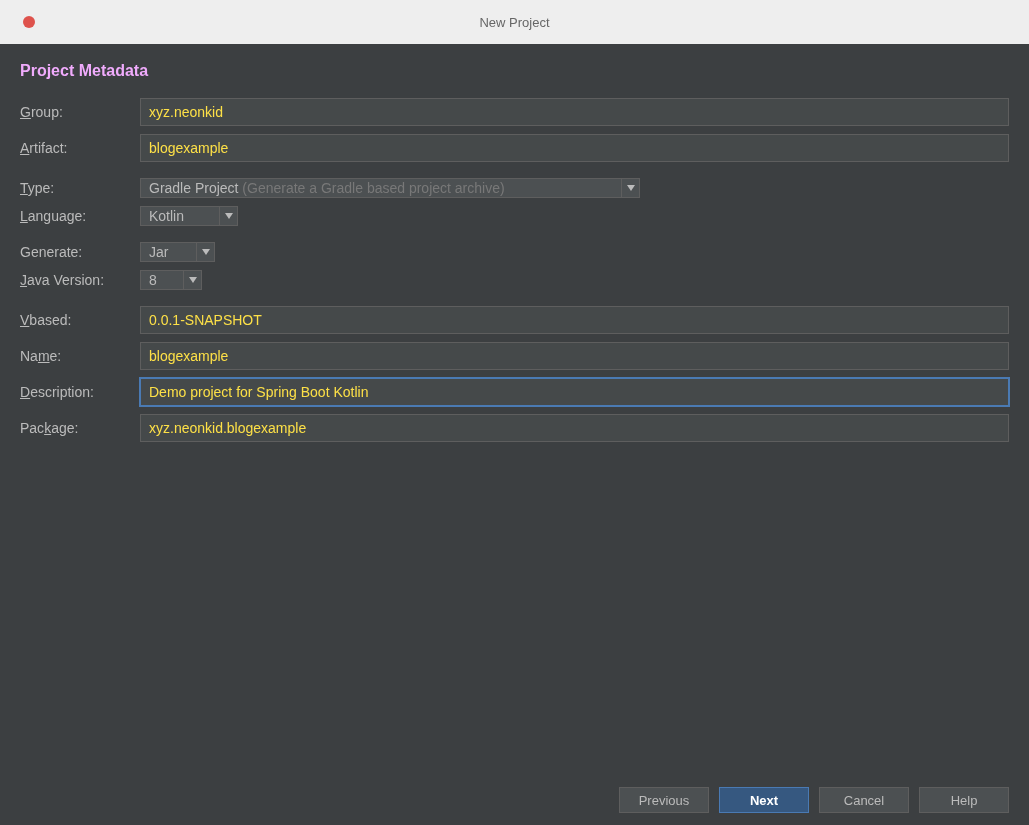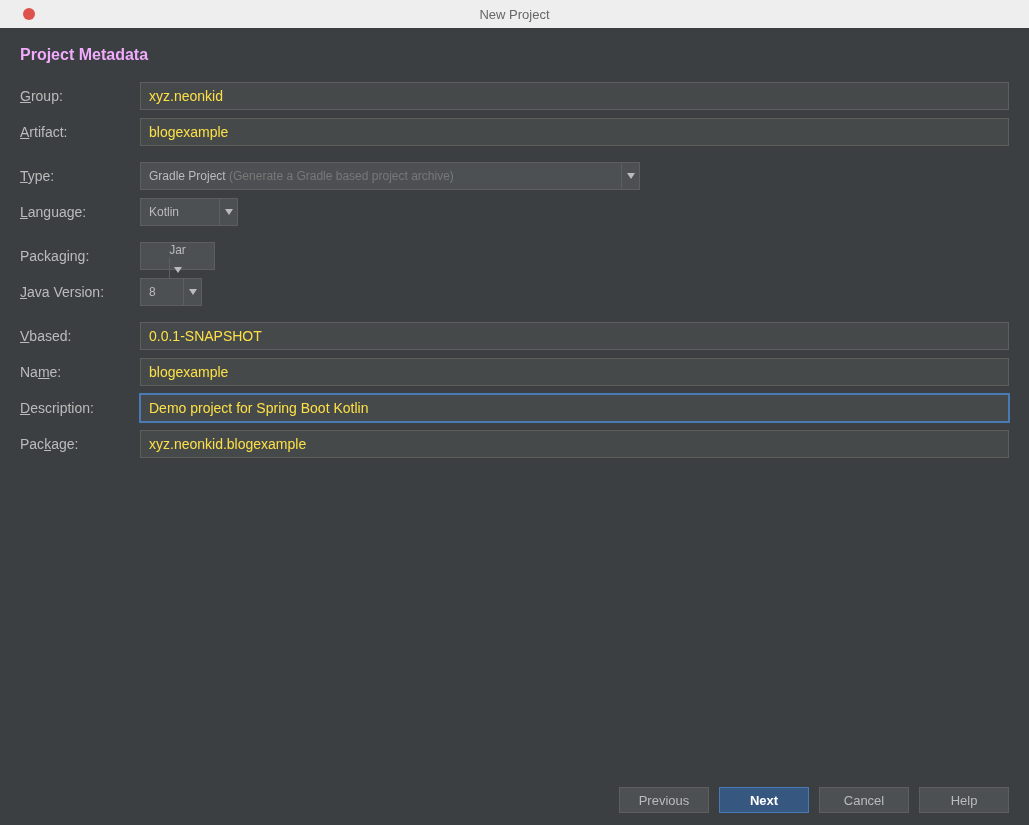--- a/index.html
+++ b/index.html
@@ -12,21 +12,21 @@
       font-family: -apple-system, BlinkMacSystemFont, "Segoe UI", sans-serif;
       background: #3c3f41;
       color: #bbbbbb;
       width: 1029px;
       height: 825px;
       overflow: hidden;
       font-size: 14px;
     }
     
     .titlebar {
-      height: 28px;
+      height: 44px;
       background: #eeeeee;
       display: flex;
       align-items: center;
       padding: 0 23px;
       position: relative;
     }
     
     .window-controls {
       display: flex;
       gap: 8px;
@@ -96,22 +96,22 @@
       box-shadow: 0 0 0 1px #4a7ab3;
     }
     
     .dropdown {
       background: #4c5052;
       border: 1px solid #5e5e5e;
       color: #bbbbbb;
       display: inline-flex;
       align-items: center;
       padding: 0;
-      height: 28px;
-      font-size: 12px;
+      height: 20px;
+      font-size: 14px;
     }
     
     .dropdown-text {
       padding: 0 8px;
       white-space: nowrap;
     }
     
     .dropdown-hint {
       color: #787878;
     }
@@ -213,22 +213,22 @@
         <svg viewBox="0 0 8 6">
             <path d="M0 0 L8 0 L4 6 Z" fill="#bbbbbb"></path>
           </svg>
       </span>
     </div>
   </div>
 
   <div class="spacer"></div>
 
   <div class="form-row">
-    <div class="form-label">Packaging:</div>
-    <div class="dropdown" style="width:75px;flex-direction:column;">
+    <div class="form-label">Generate:</div>
+    <div class="dropdown" style="width:75px;">
       <span class="dropdown-text">Jar</span>
       <span style="flex:1"></span>
       <span class="dropdown-arrow">
         <svg viewBox="0 0 8 6">
             <path d="M0 0 L8 0 L4 6 Z" fill="#bbbbbb"></path>
           </svg>
       </span>
     </div>
   </div>
 

